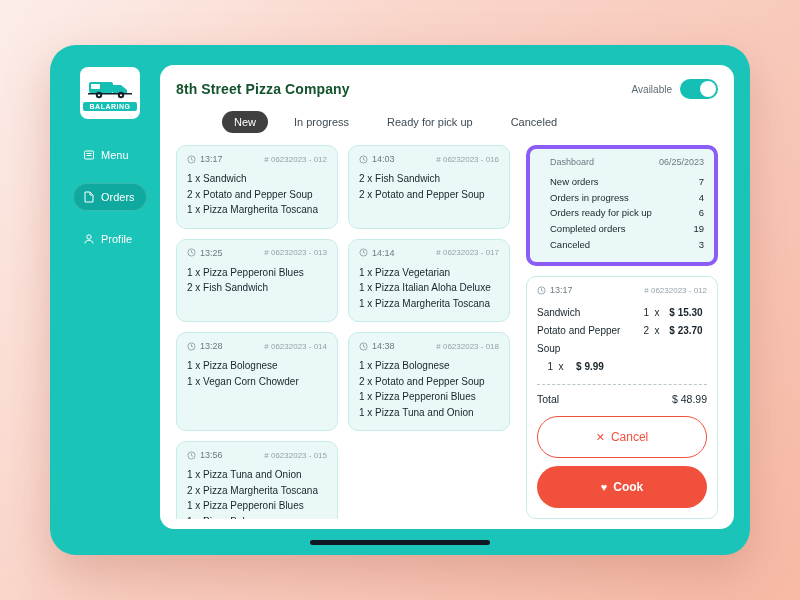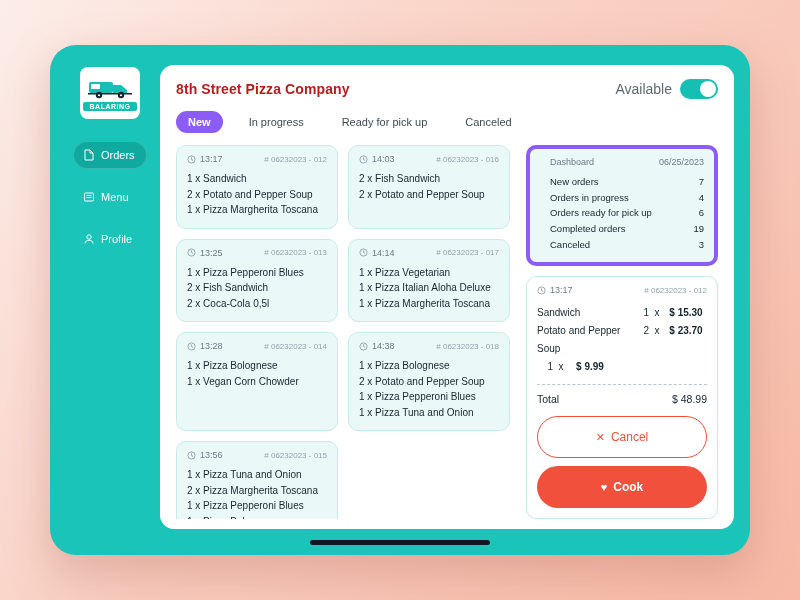--- a/index.html
+++ b/index.html
@@ -109,30 +109,30 @@
 
   .topbar {
     display: flex;
     align-items: center;
     justify-content: space-between;
     margin-bottom: 12px;
   }
   .store-title {
     font-size: 14px;
     font-weight: 700;
-    color: #b91c1c;
+    color: #14532d;
     letter-spacing: .1px;
     text-align: center;
   }
   .avail {
     display: flex;
     align-items: center;
     gap: 8px;
   }
-  .avail-label { font-size: 14px; color: #5c6a72; }
+  .avail-label { font-size: 10px; color: #5c6a72; }
   .switch {
     width: 38px; height: 20px;
     border-radius: 10px;
     background: #15bfb4;
     position: relative;
   }
   .switch .knob {
     position: absolute;
     top: 2px; right: 2px;
     width: 16px; height: 16px;
@@ -146,23 +146,24 @@
     gap: 14px;
     margin-bottom: 12px;
   }
   .tab {
     font-size: 11px;
     color: #3d4b55;
     padding: 5px 12px;
     border-radius: 13px;
   }
   .tab.active {
-    background: #8b5cf6;
+    background: #404040;
     color: #fff;
-    font-weight: 700;
+    font-weight: 400;
+    margin-left: 46px;
   }
 
   .content {
     flex: 1;
     display: flex;
     gap: 16px;
     overflow: hidden;
   }
   .orders-grid {
     flex: 1;
@@ -319,43 +320,43 @@
           <circle cx="12" cy="19" r="3.2" fill="#13202a"></circle>
           <circle cx="34" cy="19" r="3.2" fill="#13202a"></circle>
           <circle cx="12" cy="19" r="1.2" fill="#ffffff"></circle>
           <circle cx="34" cy="19" r="1.2" fill="#ffffff"></circle>
           <rect x="1" y="17" width="44" height="1.5" fill="#13202a"></rect>
         </svg>
       </span>
       <span class="logo-word">BALARING</span>
     </div>
 
+    <div class="nav-item">
+      <span class="nav-ico">
+        <svg width="12" height="12" viewBox="0 0 12 12">
+            <rect x="1.5" y="2" width="9" height="8" rx="1" fill="none" stroke="#fff" stroke-width="1"></rect>
+            <path d="M3.5 4.5h5M3.5 6.5h5" stroke="#fff" stroke-width="1"></path>
+          </svg>
+      </span>
+      <span>Menu</span>
+    </div>
+
     <div class="nav-item active">
       <span class="nav-ico">
         <svg width="12" height="12" viewBox="0 0 12 12">
             <path d="M2 1h5l3 3v7H2z" fill="none" stroke="#fff" stroke-width="1"></path>
             <path d="M7 1v3h3" fill="none" stroke="#fff" stroke-width="1"></path>
           </svg>
       </span>
       <span>Orders</span>
     </div>
 
     <div class="nav-item">
       <span class="nav-ico">
         <svg width="12" height="12" viewBox="0 0 12 12">
-            <rect x="1.5" y="2" width="9" height="8" rx="1" fill="none" stroke="#fff" stroke-width="1"></rect>
-            <path d="M3.5 4.5h5M3.5 6.5h5" stroke="#fff" stroke-width="1"></path>
-          </svg>
-      </span>
-      <span>Menu</span>
-    </div>
-
-    <div class="nav-item">
-      <span class="nav-ico">
-        <svg width="12" height="12" viewBox="0 0 12 12">
             <circle cx="6" cy="4" r="2.2" fill="none" stroke="#fff" stroke-width="1"></circle>
             <path d="M2 10.5c0-2.2 1.8-3.2 4-3.2s4 1 4 3.2" fill="none" stroke="#fff" stroke-width="1"></path>
           </svg>
       </span>
       <span>Profile</span>
     </div>
   </div>
 
   <div class="screen">
 
@@ -417,21 +418,20 @@
               <svg width="9" height="9" viewBox="0 0 10 10">
                   <circle cx="5" cy="5" r="4" fill="none" stroke="#8fa0a8" stroke-width="1"></circle>
                   <path d="M5 2.6V5l1.8 1" stroke="#8fa0a8" stroke-width="1" fill="none"></path>
                 </svg>
               <span>13:25</span>
             </span>
             <span class="order-id"># 06232023 - 013</span>
           </div>
           <div class="order-line">1 x Pizza Pepperoni Blues</div>
           <div class="order-line">2 x Fish Sandwich</div>
-          <div class="order-line">2 x Coca-Cola 0,5l</div>
         </div>
 
         <div class="order-card">
           <div class="order-head">
             <span class="order-time">
               <svg width="9" height="9" viewBox="0 0 10 10">
                   <circle cx="5" cy="5" r="4" fill="none" stroke="#8fa0a8" stroke-width="1"></circle>
                   <path d="M5 2.6V5l1.8 1" stroke="#8fa0a8" stroke-width="1" fill="none"></path>
                 </svg>
               <span>14:14</span>

